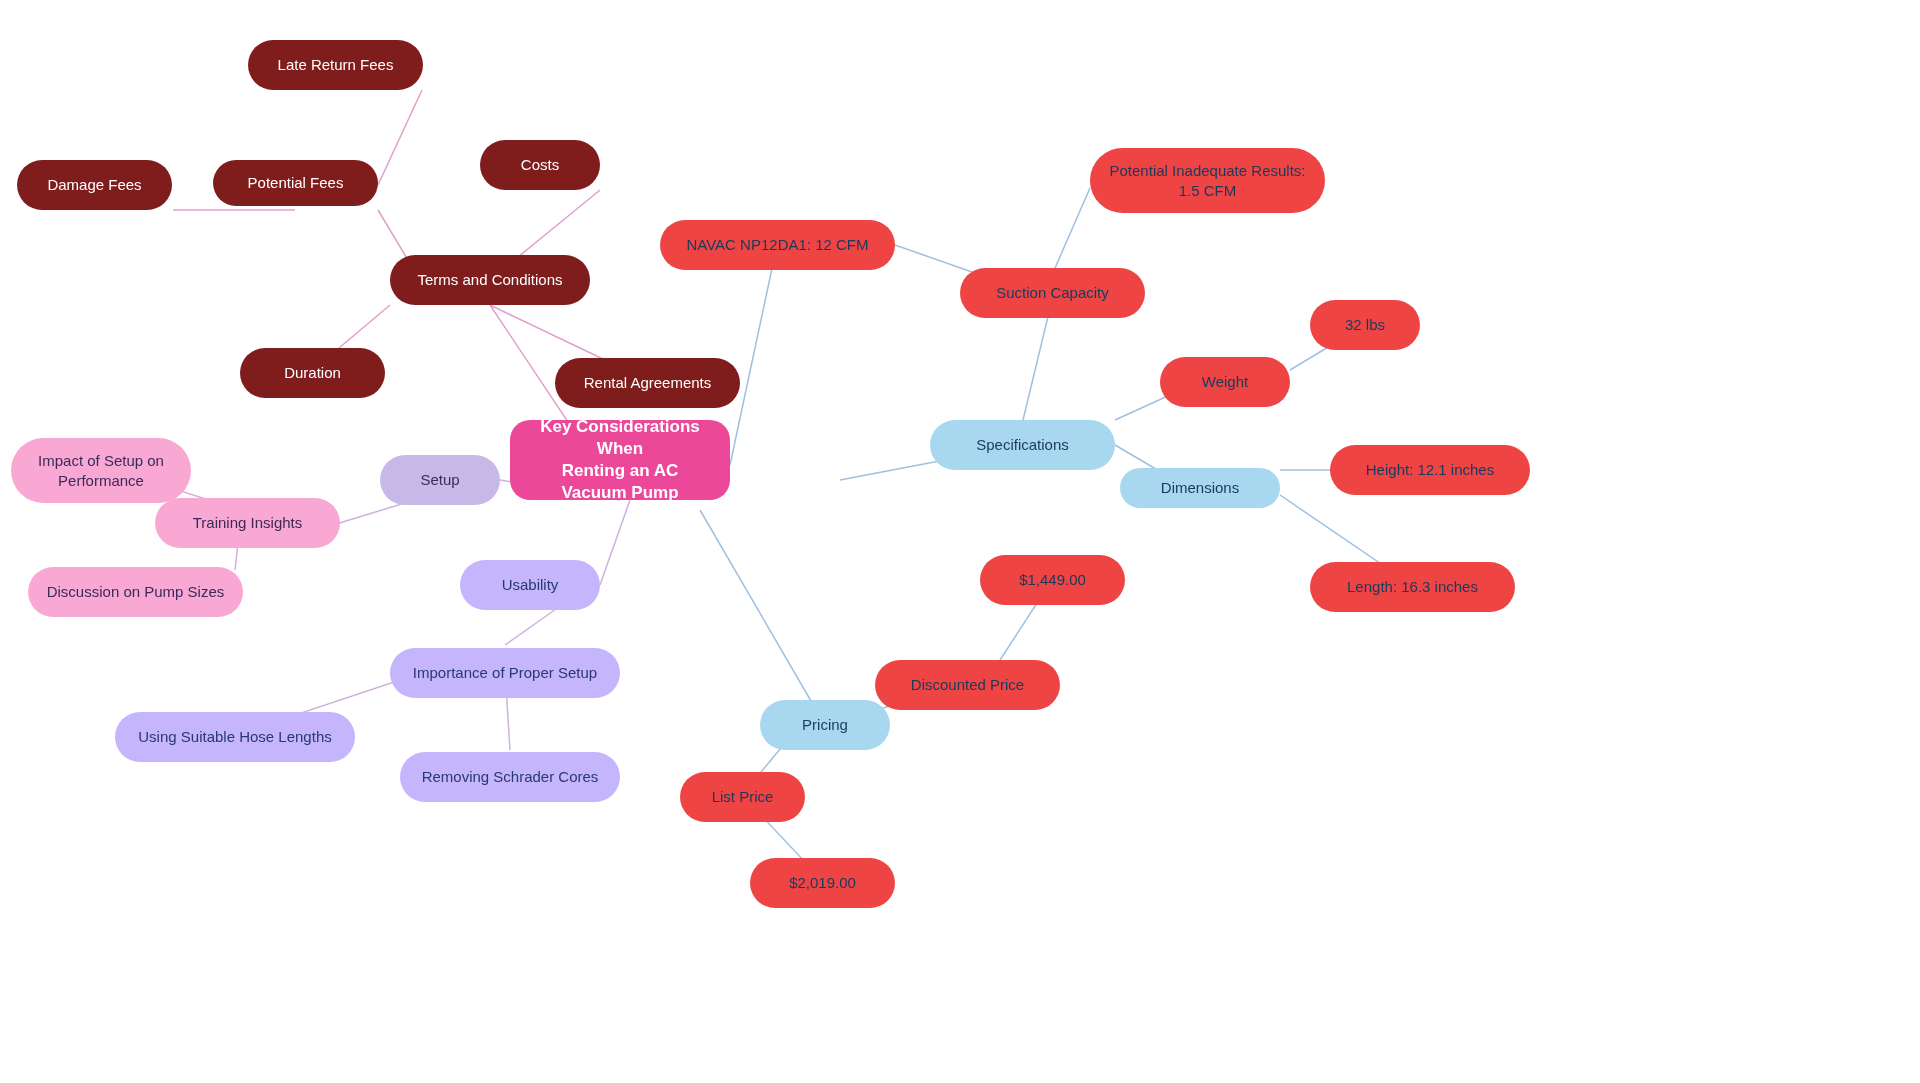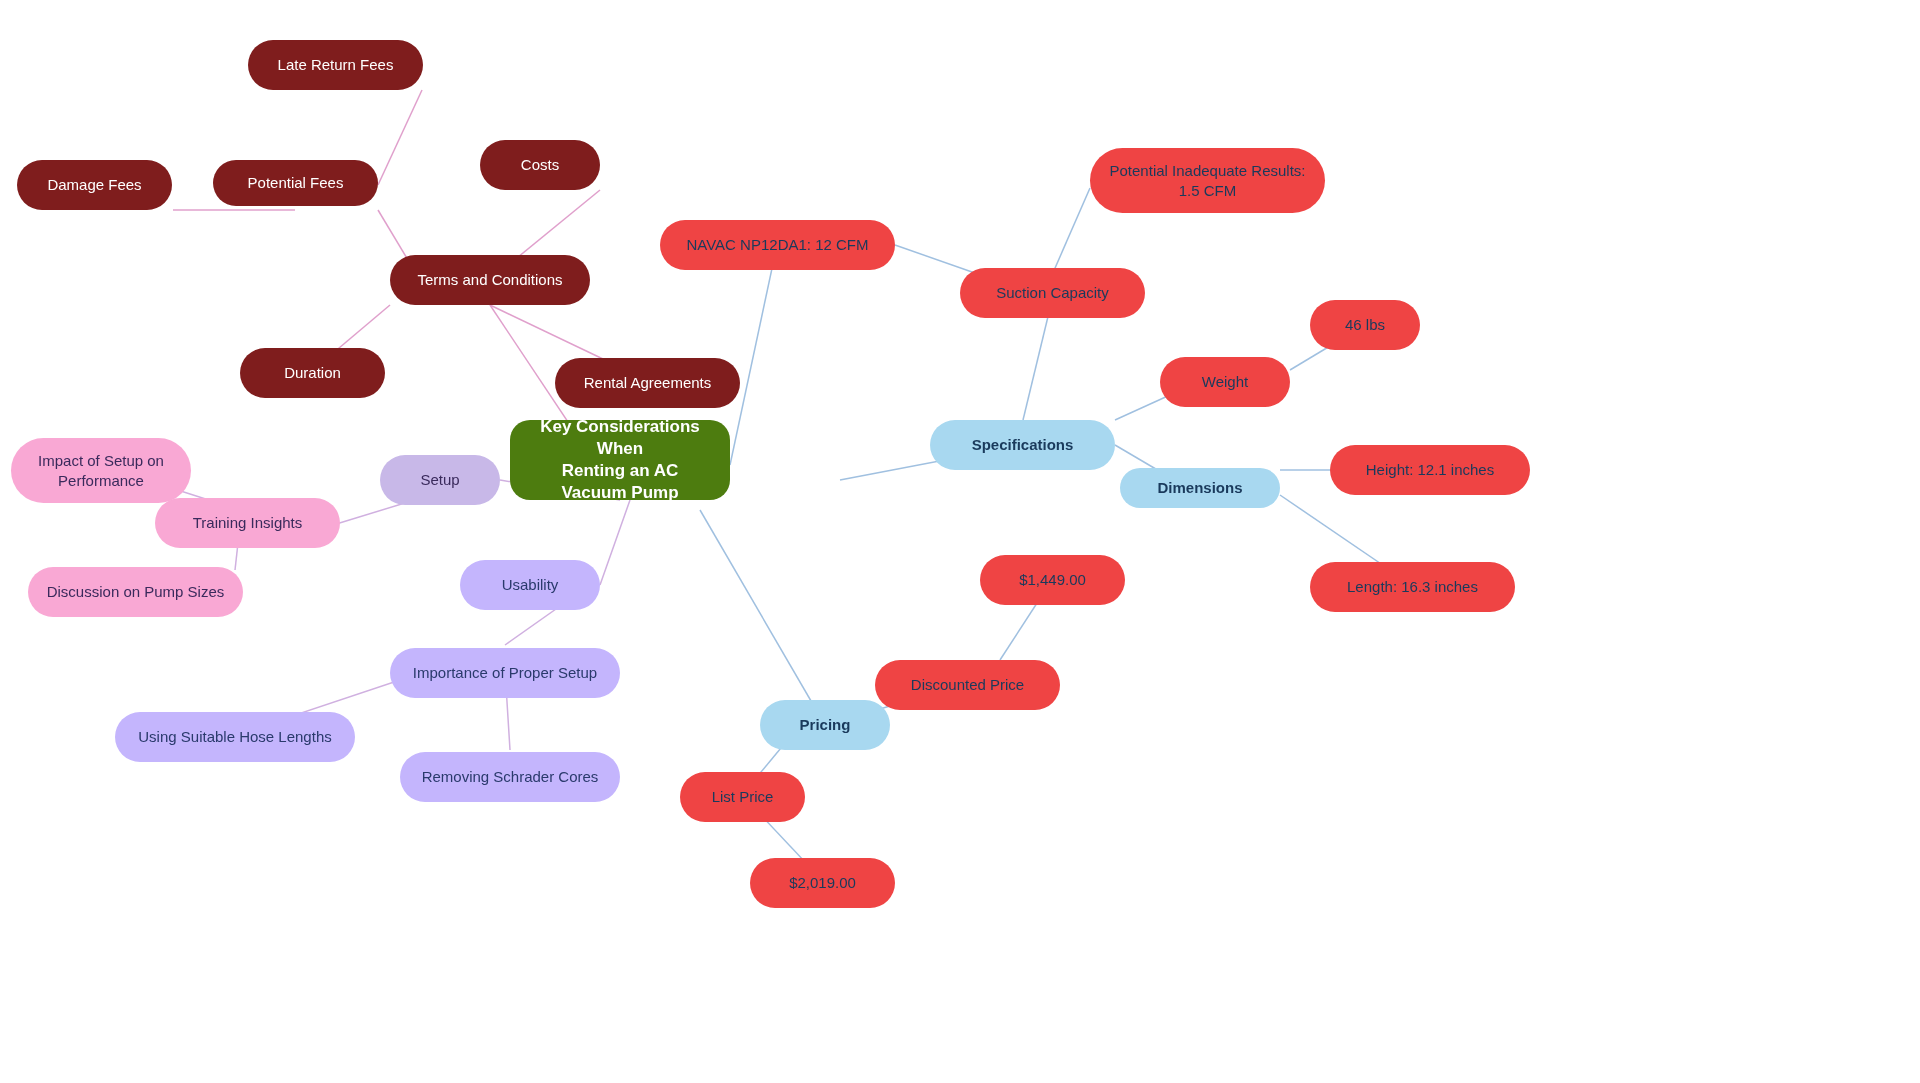--- a/index.html
+++ b/index.html
@@ -25,37 +25,37 @@
       display: flex;
       align-items: center;
       justify-content: center;
       text-align: center;
       z-index: 2;
       font-size: 15px;
       line-height: 1.3;
       padding: 10px 18px;
     }
     .node-center {
-      background: #4d7c0f;
+      background: #ec4899;
       color: #ffffff;
       font-size: 17px;
       font-weight: 600;
       border-radius: 20px;
       width: 220px;
       height: 80px;
     }
     .node-pink {
       background: #7f1d1d;
       color: #ffffff;
       font-weight: 500;
     }
     .node-blue {
       background: #a8d8f0;
       color: #1a3a5c;
-      font-weight: 700;
+      font-weight: 400;
       justify-content: center;
     }
     .node-blue-light {
       background: #ef4444;
       color: #1a3a5c;
       font-weight: 400;
     }
     .node-purple {
       background: #c8b8e8;
       color: #3a2a5c;
@@ -239,21 +239,21 @@
 <div class="node node-blue-light" style="left: 1090px; top: 148px; width: 235px; height: 65px;">
   <span style="white-space:pre-line;">Potential Inadequate Results:
 1.5 CFM</span>
 </div>
 
 <div class="node node-blue-light" style="left: 1160px; top: 357px; width: 130px; height: 50px;">
   <span>Weight</span>
 </div>
 
 <div class="node node-blue-light" style="left: 1310px; top: 300px; width: 110px; height: 50px;">
-  <span>46 lbs</span>
+  <span>32 lbs</span>
 </div>
 
 <div class="node node-blue" style="left: 1120px; top: 468px; width: 160px; height: 40px;">
   <span>Dimensions</span>
 </div>
 
 <div class="node node-blue-light" style="left: 1330px; top: 445px; width: 200px; height: 50px;">
   <span>Height: 12.1 inches</span>
 </div>
 

